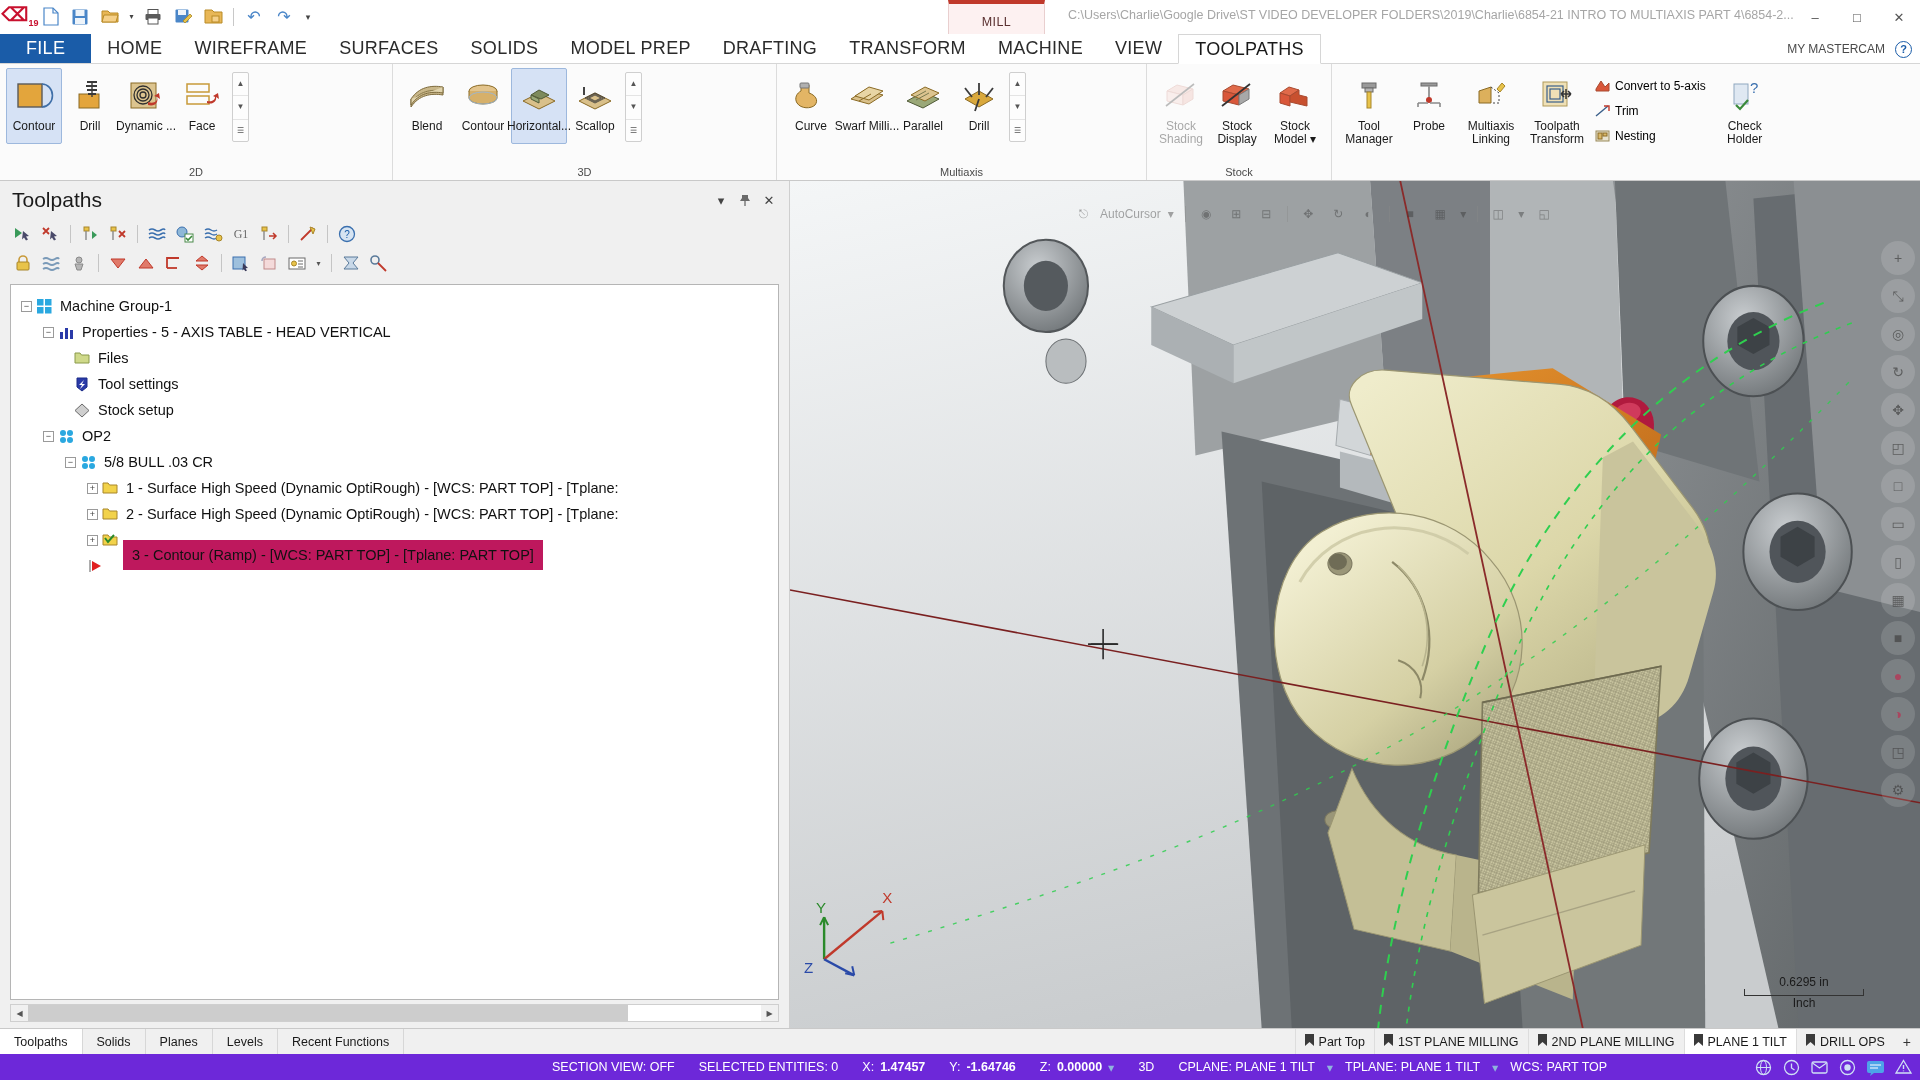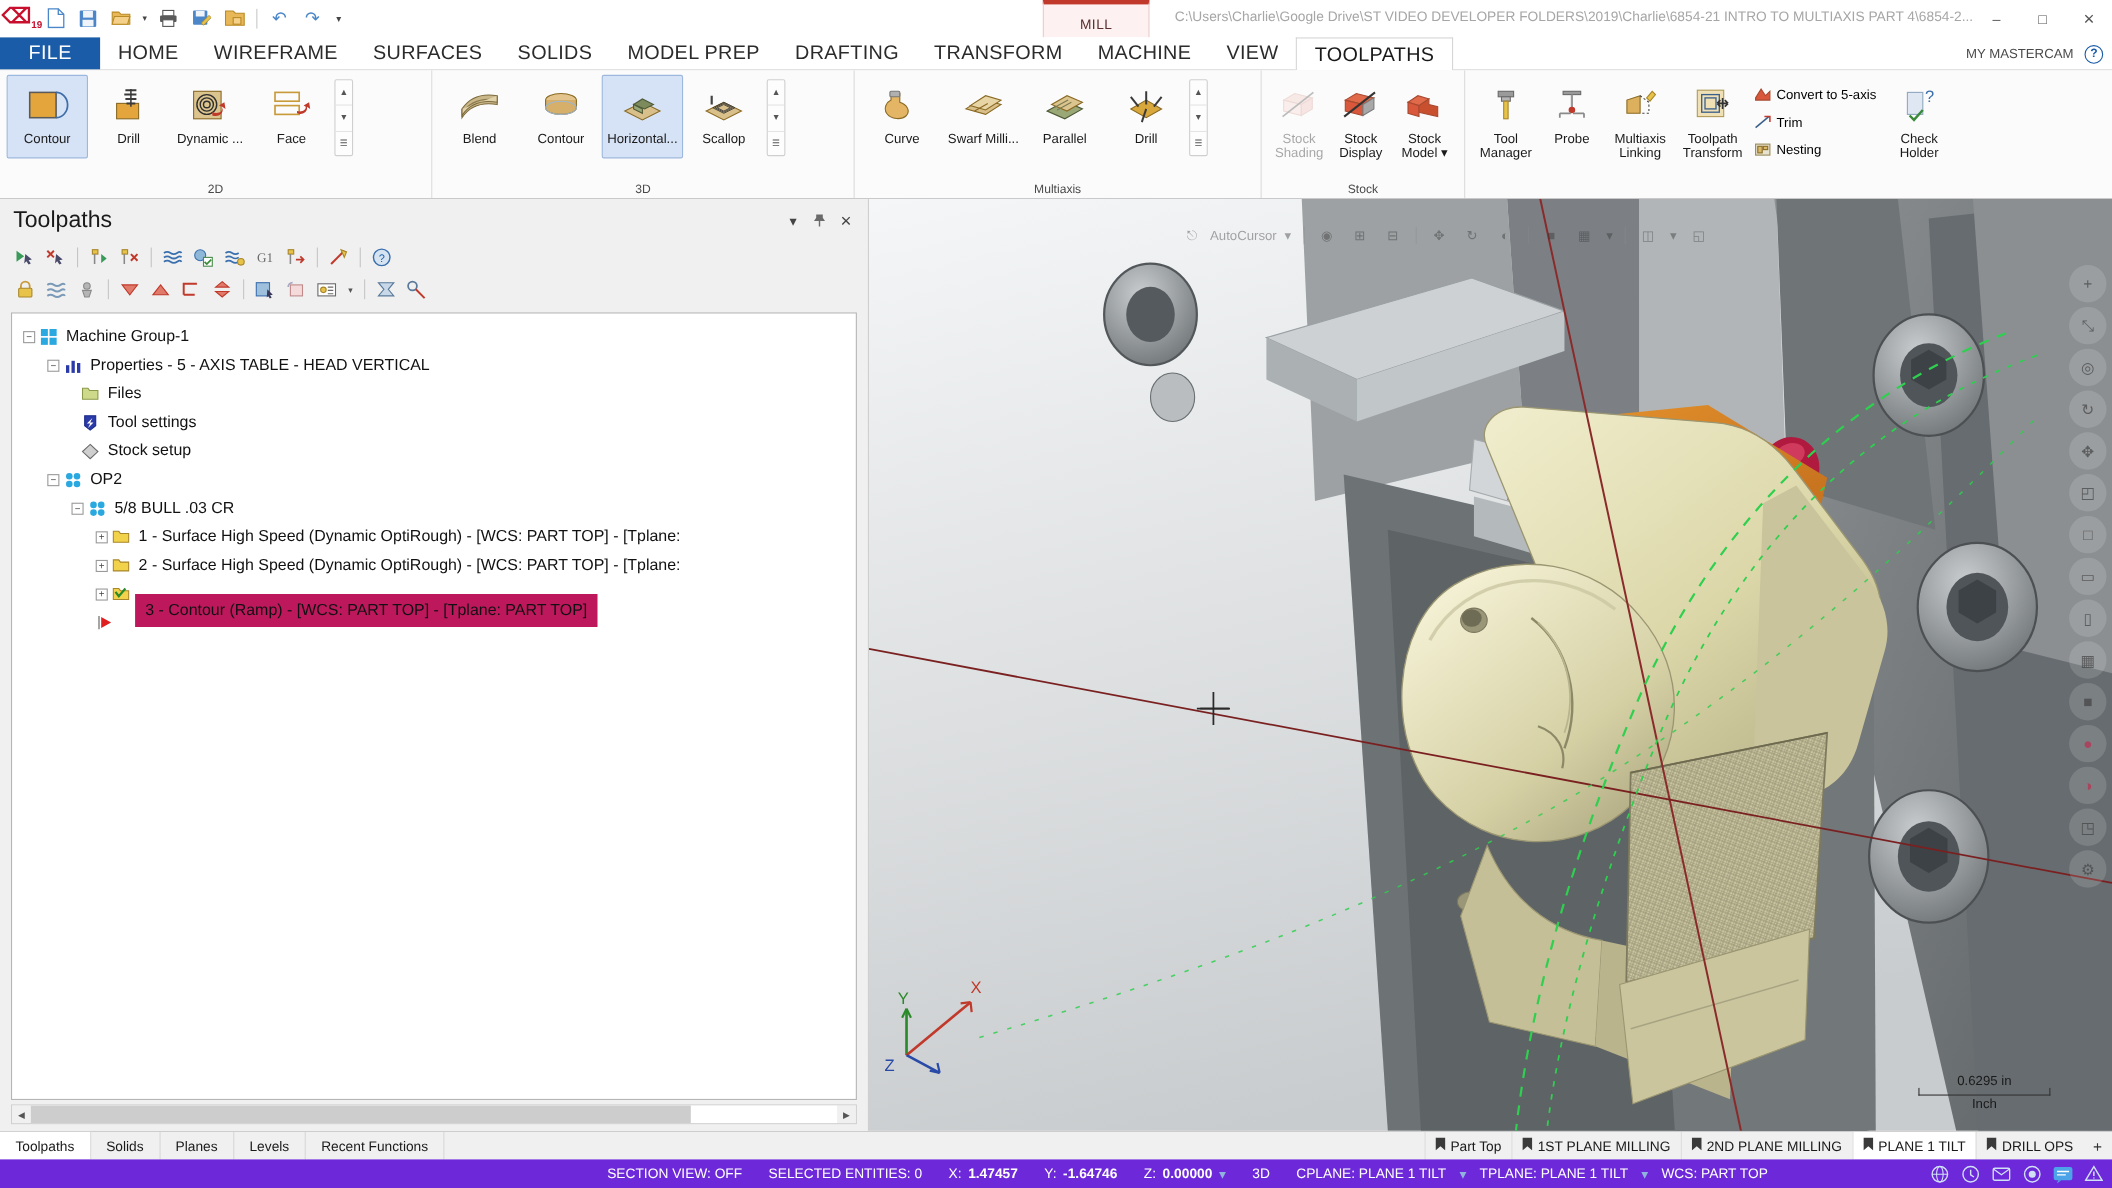--- a/index.html
+++ b/index.html
@@ -67,21 +67,21 @@
     height: 117px; background: #fbfbfb; flex: 0 0 117px; display: flex;
     border-bottom: 1px solid #c9c9c9; position: relative;
   }
   .rgroup { display: flex; flex-direction: column; position: relative; padding: 4px 0 0 0; }
   .rgroup + .rgroup { border-left: 1px solid #dcdcdc; }
   .rgroup-items { display: flex; align-items: flex-start; flex: 1; padding: 0 6px; }
   .rgroup-label {
     height: 16px; font-size: 11px; color: #4a4a4a; text-align: center; line-height: 16px;
   }
   .rbtn {
-    width: 74px; min-height: 76px; display: flex; flex-direction: column; align-items: center;
+    width: 56px; min-height: 76px; display: flex; flex-direction: column; align-items: center;
     padding-top: 6px; border: 1px solid transparent; border-radius: 2px;
   }
   .rbtn.sel { background: #d6e2f5; border-color: #9db8dd; }
   .rbtn.disabled { opacity: .38; }
   .rbtn .ico { height: 42px; display: flex; align-items: center; justify-content: center; }
   .rbtn .lbl {
     font-size: 12px; color: #1a1a1a; text-align: center; line-height: 13px; margin-top: 3px;
     max-width: 72px; white-space: nowrap; overflow: hidden; text-overflow: ellipsis;
   }
   .rbtn .lbl.two { white-space: normal; }

